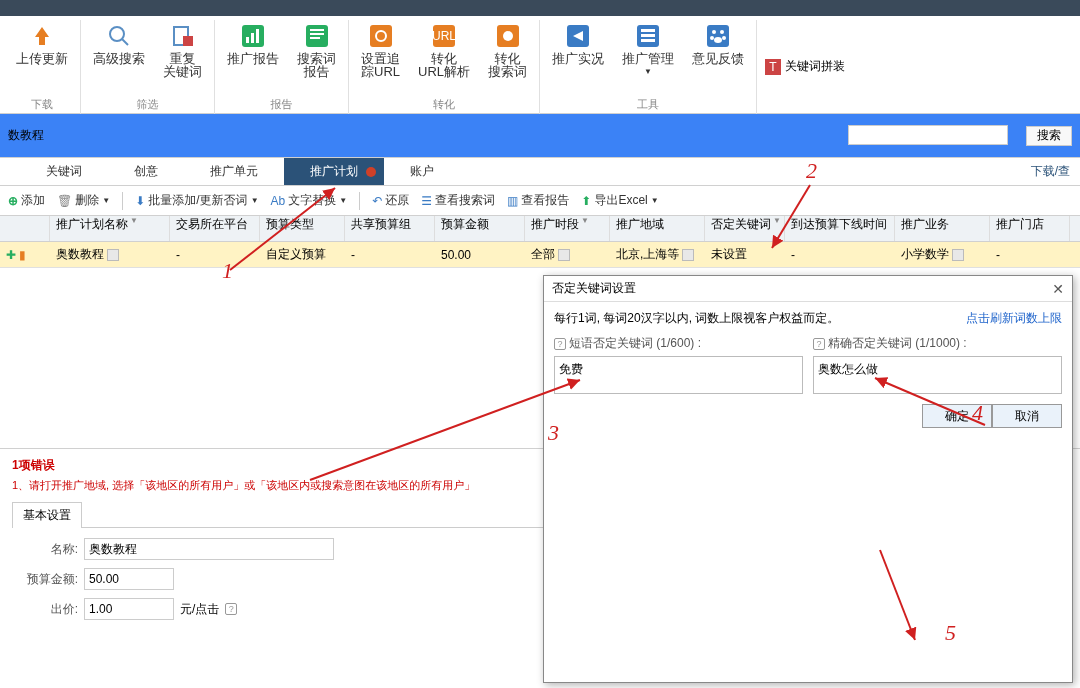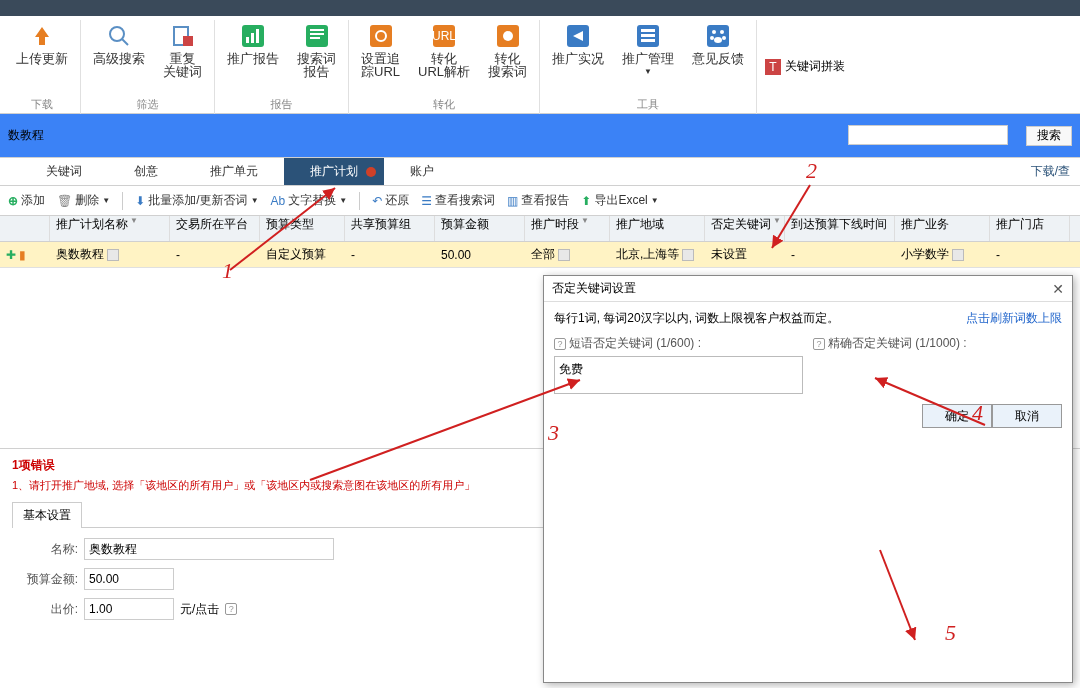--- a/index.html
+++ b/index.html
@@ -417,20 +417,21 @@
           <span class="help-ico">?</span>
           <span>短语否定关键词 (1/600)  :</span>
         </div>
       <textarea style="">免费</textarea>
     </div>
     <div class="dialog-col">
       <div class="dialog-col-head">
           <span class="help-ico">?</span>
           <span>精确否定关键词 (1/1000)  :</span>
         </div>
+      <textarea style="">奥数怎么做</textarea>
     </div>
   </div>
   <div class="dialog-footer">
     <button>确定</button>
     <button>取消</button>
   </div>
 </div>
 
 <svg class="arrow" style="left:170px;top:180px" width="180" height="100">
     <defs>

